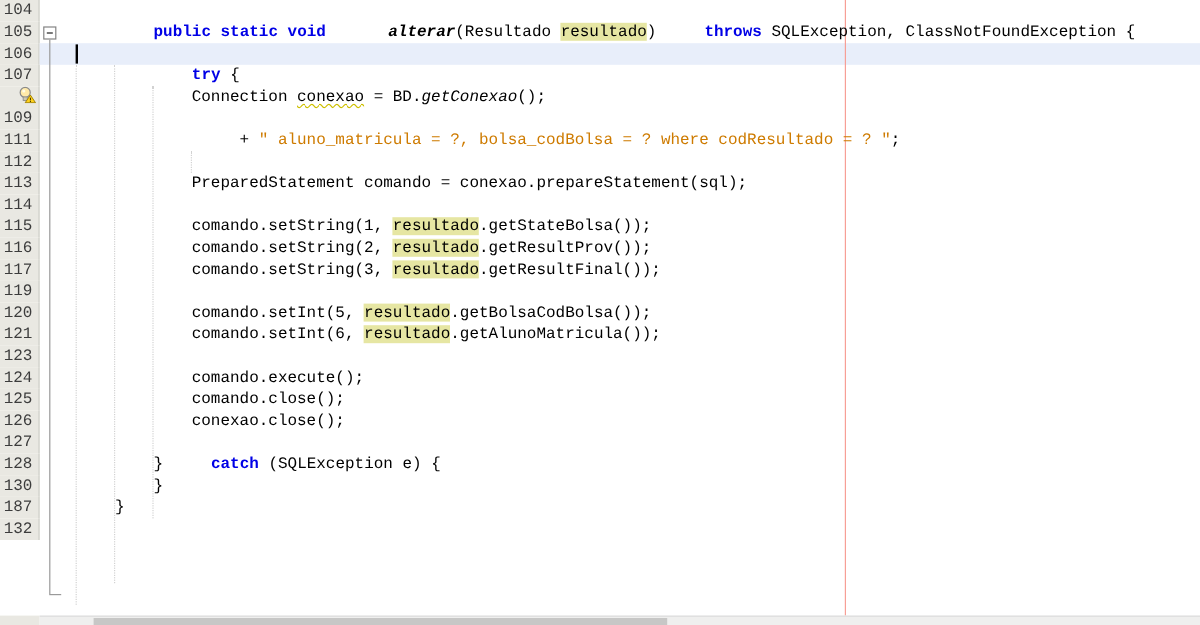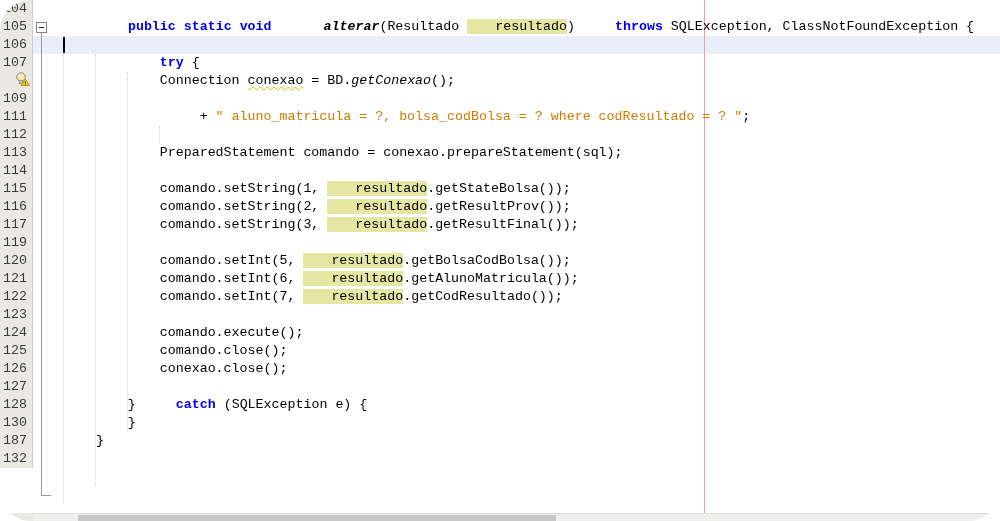--- a/index.html
+++ b/index.html
@@ -1,34 +1,34 @@
 <!DOCTYPE html>
 <html style="--kw: #0000e6; --str: #ce7b00; --plain: #000000; --occ: #e6e6a3; --caret-bg: #e8eefa; --gutter-bg: #e9e8e2; --num-col: #3c3c3c; --margin: #f79f96; --warn: #cdbf00;"><head>
 <meta charset="utf-8">
 <style>
   html,body{margin:0;padding:0;background:#fff;}
   #stage{position:relative;width:1000px;height:521px;background:#ffffff;overflow:hidden;
-         font-family:"Liberation Mono","DejaVu Sans Mono",monospace;font-size:13.3px;line-height:18px;border-radius:31px;}
+         font-family:"Liberation Mono","DejaVu Sans Mono",monospace;font-size:13.3px;line-height:18px;}
   #lines{position:absolute;top:0;left:0;width:1000px;}
   .line{display:flex;height:18px;}
   .num{flex:none;width:33px;box-sizing:border-box;background:var(--gutter-bg,#e9e8e2);
        border-right:1px solid #cfcfc9;text-align:right;padding-right:5px;
        color:var(--num-col,#3c3c3c);user-select:none;}
   .num.icon-cell{padding-right:2px;}
   .num svg{vertical-align:-2px;}
   .code{flex:1;white-space:pre;padding-left:31px;position:relative;color:var(--plain,#000);}
   .line.caret-line .code{background:var(--caret-bg,#e8eefa);}
   .tok{position:relative;z-index:2;}
   .s-kw{color:var(--kw,#0000e6);font-weight:bold;margin-left:32px;}
   .s-str{color:var(--str,#ce7b00);}
   .s-decl{font-weight:bold;font-style:italic;margin-left:44px;}
   .s-it{font-style:italic;}
   .s-warn{text-decoration:underline;text-decoration-style:wavy;
           text-decoration-color:var(--warn,#cdbf00);text-decoration-thickness:1px;text-underline-offset:2px;}
-  .s-hl{background:var(--occ,#e6e6a3);padding-left:28px;}
+  .s-hl{background:var(--occ,#e6e6a3);}
   .caret{position:absolute;left:30px;top:1px;width:2px;height:16px;background:#000;z-index:3;}
   
   .guide{position:absolute;width:0;border-left:1px dotted #d2d2d2;z-index:0;}
   
   .fold-box{position:absolute;left:36px;top:22px;width:11px;height:11px;background:#fff;
             border:1px solid #848484;box-sizing:border-box;z-index:2;}
   .fold-box .minus{position:absolute;left:2px;top:4px;width:5px;height:1px;background:#222;}
   .fold-vline{position:absolute;left:41px;top:33px;width:1px;height:462px;background:#9a9a9a;z-index:2;}
   .fold-tick{position:absolute;left:41px;top:495px;width:10px;height:1px;background:#9a9a9a;z-index:2;}
   
@@ -109,24 +109,20 @@
       </div>
       <div class="line">
         <div class="num">120</div>
         <div class="code"><span class="tok ">            comando.setInt(5, </span><span class="tok s-hl">resultado</span><span class="tok ">.getBolsaCodBolsa());</span></div>
       </div>
       <div class="line">
         <div class="num">121</div>
         <div class="code"><span class="tok ">            comando.setInt(6, </span><span class="tok s-hl">resultado</span><span class="tok ">.getAlunoMatricula());</span></div>
       </div>
       <div class="line">
-        <div class="num">122</div>
-        <div class="code"><span class="tok ">            comando.setInt(7, </span><span class="tok s-hl">resultado</span><span class="tok ">.getCodResultado());</span></div>
-      </div>
-      <div class="line">
         <div class="num">123</div>
         <div class="code"></div>
       </div>
       <div class="line">
         <div class="num">124</div>
         <div class="code"><span class="tok ">            comando.execute();</span></div>
       </div>
       <div class="line">
         <div class="num">125</div>
         <div class="code"><span class="tok ">            comando.close();</span></div>

